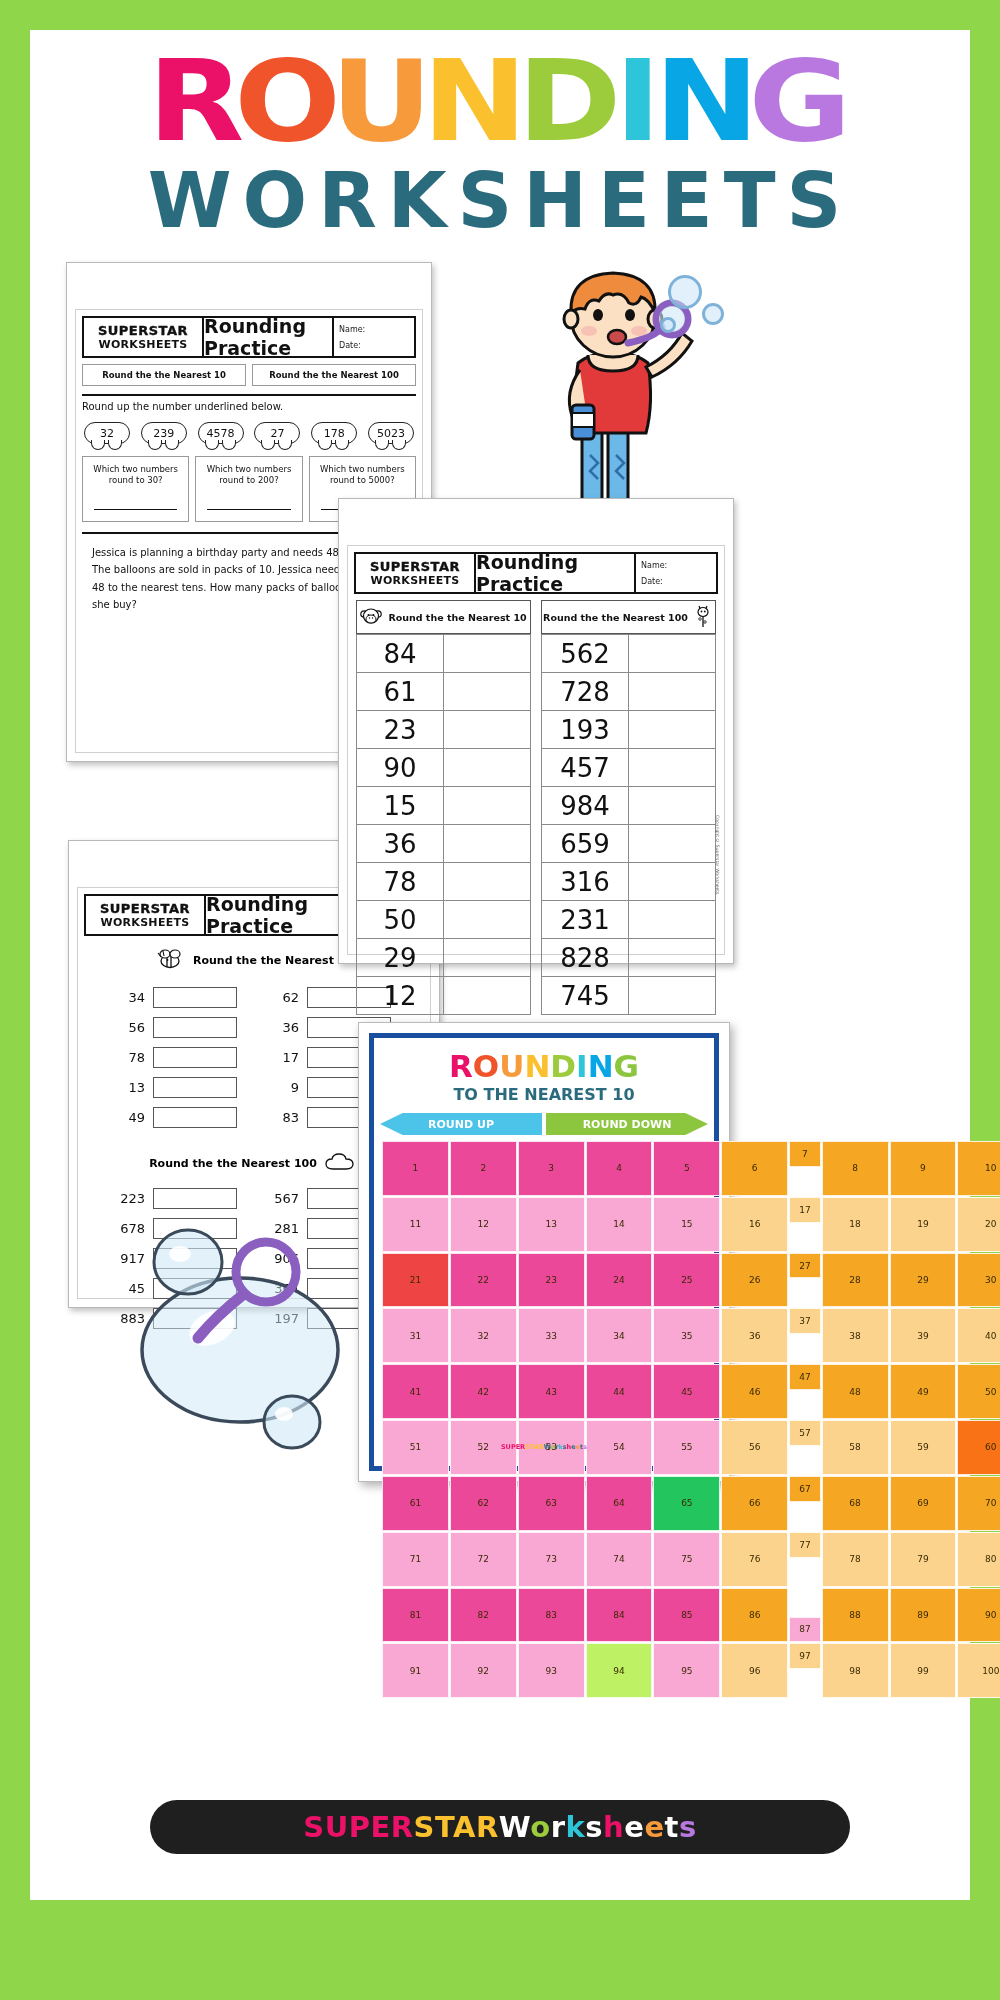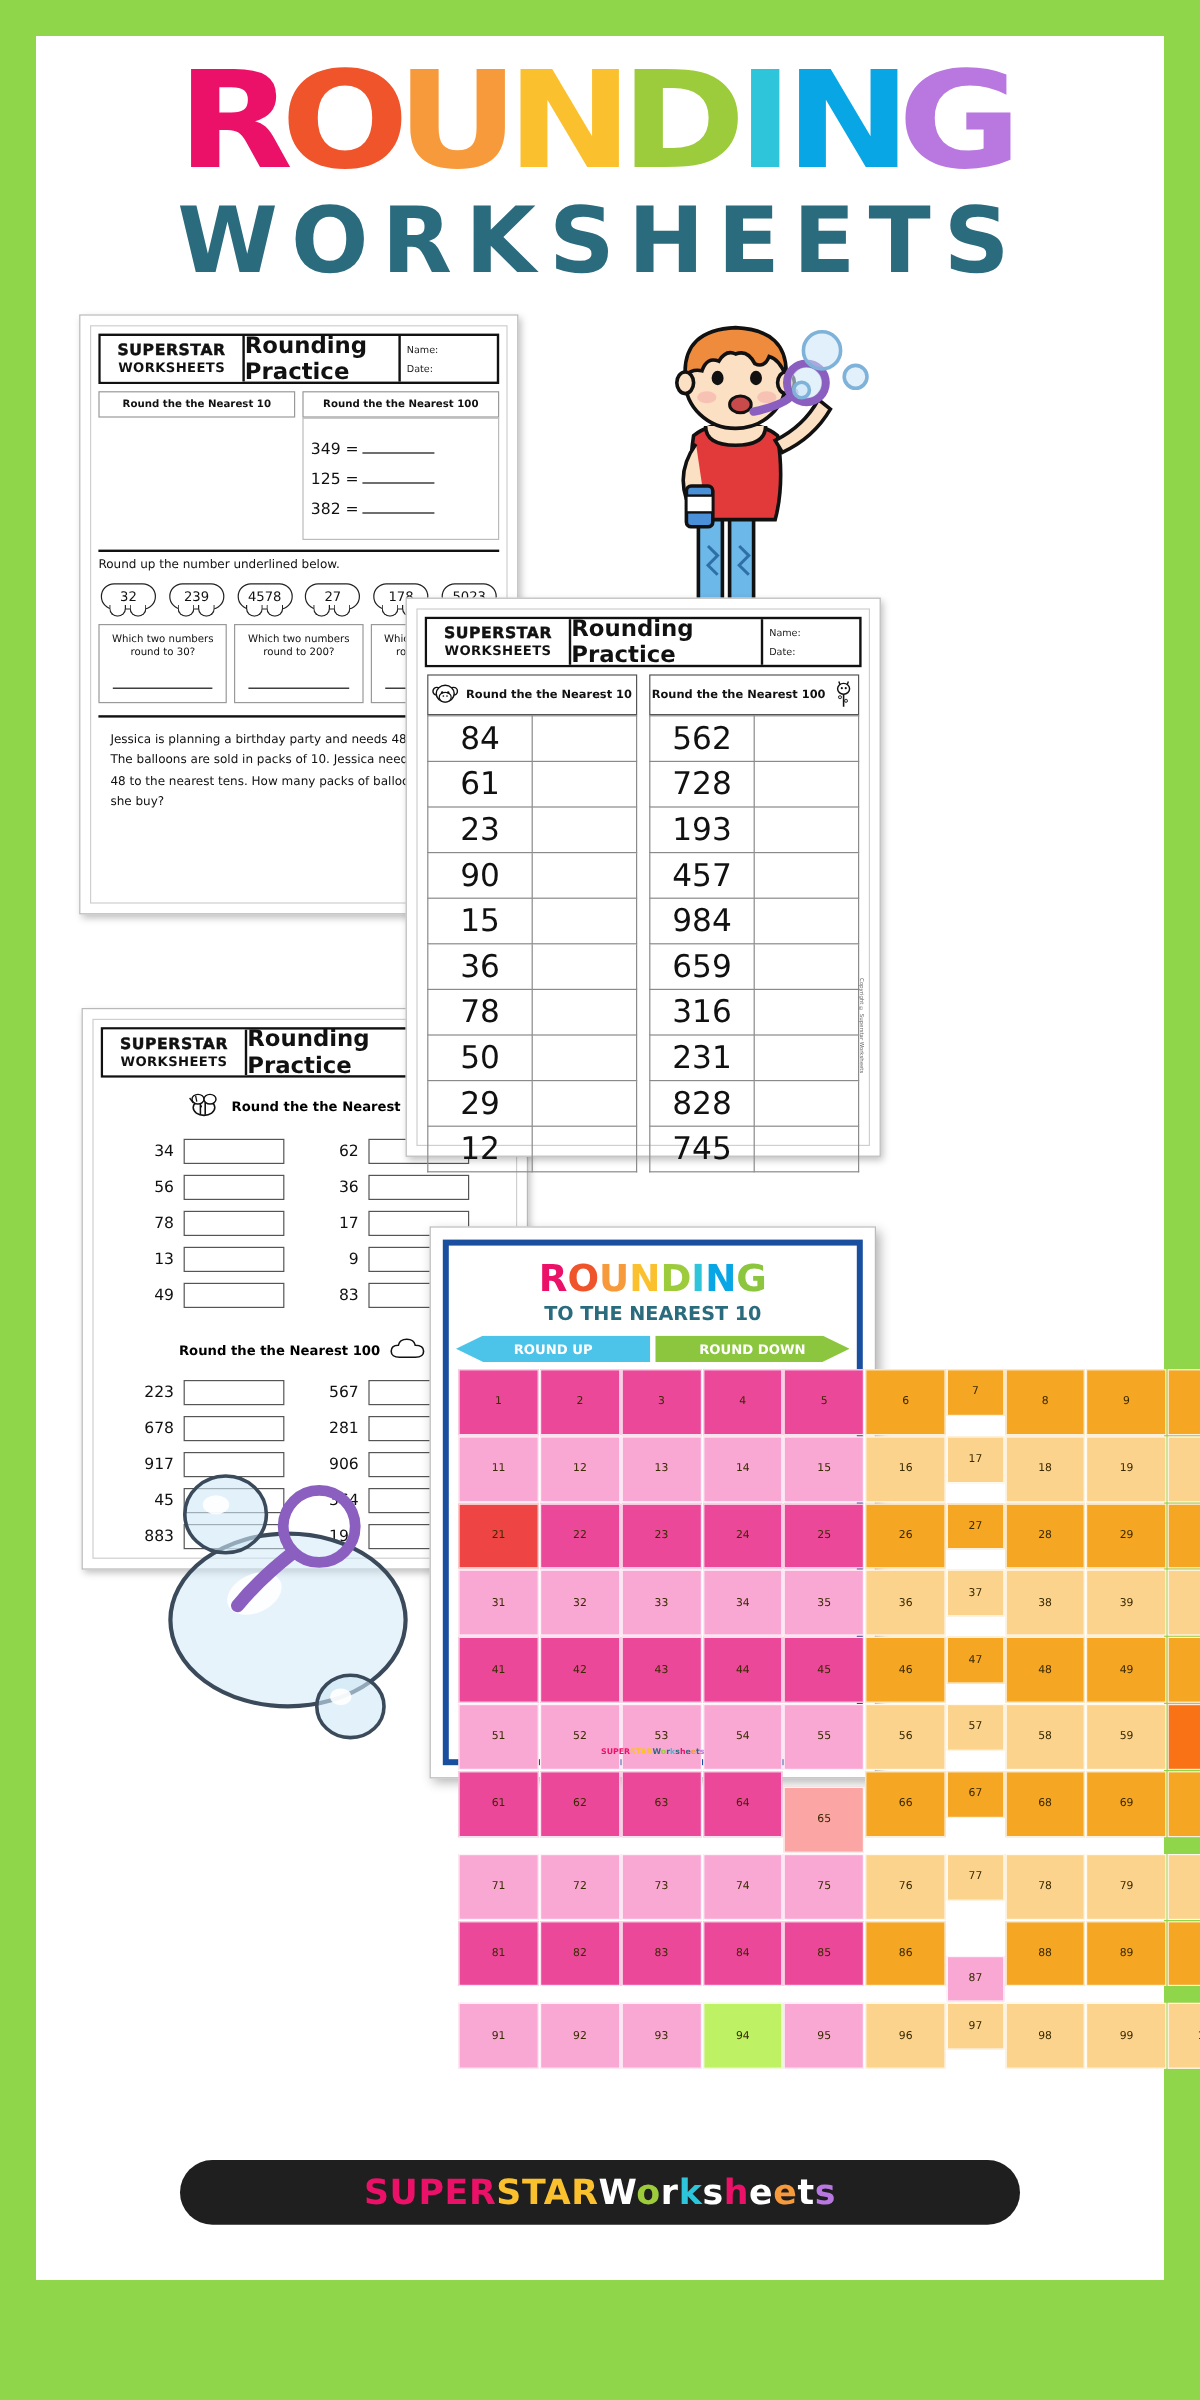--- a/index.html
+++ b/index.html
@@ -23,21 +23,21 @@
   .title-main span { display:inline-block; transform:scaleX(1.12); }
   .title-sub {
     font-family:"DejaVu Sans", sans-serif; font-weight:bold;
     color:#2b6b7e; font-size:76px; letter-spacing:11px; line-height:1.0;
     margin-top:6px; white-space:nowrap;
   }
 
   
   .sheet { position:absolute; background:#fff; border:1px solid #b9b9b9;
            box-shadow:2px 3px 6px rgba(0,0,0,.25); }
-  .sheet-inner { position:absolute; inset:8px; border:1px solid #cfcfcf; }
+  .sheet-inner { position:absolute; inset:8px; border:1px solid #cfcfcf;margin-top:38px; }
   .wsheader { display:flex; border:2.5px solid #111; height:42px; margin:6px; }
   .logo-box { width:120px; border-right:2.5px solid #111; display:flex;
               flex-direction:column; align-items:center; justify-content:center;
               background:#fff; }
   .logo-l1 { font-family:"DejaVu Sans", sans-serif; font-weight:bold; font-size:13px;
              letter-spacing:.5px; color:#111; -webkit-text-stroke:0.4px #111; }
   .logo-l2 { font-family:"DejaVu Sans", sans-serif; font-weight:bold; font-size:11px;
              letter-spacing:.3px; color:#111; }
   .wstitle { flex:1; display:flex; align-items:center; justify-content:center;
              font-family:"DejaVu Sans", sans-serif; font-weight:bold;
@@ -191,34 +191,20 @@
           <div>Date:</div>
         </div>
       </div>
 
       <div style="display:flex; gap:6px; margin:4px 6px 0;">
         <div style="flex:1;">
           <div class="colhdr">Round the the Nearest 10</div>
         </div>
         <div style="flex:1;">
           <div class="colhdr">Round the the Nearest 100</div>
-          <div class="eqbox">
-            <div class="eq">
-                <span>349 =</span>
-                <span class="blank"></span>
-              </div>
-            <div class="eq">
-                <span>125 =</span>
-                <span class="blank"></span>
-              </div>
-            <div class="eq">
-                <span>382 =</span>
-                <span class="blank"></span>
-              </div>
-          </div>
         </div>
       </div>
 
       <div style="border-top:2.5px solid #111; margin:8px 6px 0; padding-top:5px;">
         <div class="instr">Round up the number underlined below.</div>
         <div style="display:flex; justify-content:space-between; margin:8px 2px 0;" id="cloud-row">
             <div class="cloud">
               <div class="body"></div>
               <div class="bump" style="left:7px"></div>
               <div class="bump" style="left:24px"></div>
@@ -618,21 +604,21 @@
           <div class="cell" style="background: rgb(249, 168, 212);">55</div>
           <div class="cell" style="background: rgb(251, 211, 141);">56</div>
           <div class="cell" style="background: rgb(251, 211, 141);">57</div>
           <div class="cell" style="background: rgb(251, 211, 141);">58</div>
           <div class="cell" style="background: rgb(251, 211, 141);">59</div>
           <div class="cell" style="background: #f97316;">60</div>
           <div class="cell" style="background: rgb(236, 72, 153);">61</div>
           <div class="cell" style="background: rgb(236, 72, 153);">62</div>
           <div class="cell" style="background: rgb(236, 72, 153);">63</div>
           <div class="cell" style="background: rgb(236, 72, 153);">64</div>
-          <div class="cell" style="background: #fca5a5; margin-top: 13px;">65</div>
+          <div class="cell" style="background: #22c55e;">65</div>
           <div class="cell" style="background: rgb(245, 166, 35);">66</div>
           <div class="cell" style="background: rgb(245, 166, 35);">67</div>
           <div class="cell" style="background: rgb(245, 166, 35);">68</div>
           <div class="cell" style="background: rgb(245, 166, 35);">69</div>
           <div class="cell" style="background: rgb(245, 166, 35);">70</div>
           <div class="cell" style="background: rgb(249, 168, 212);">71</div>
           <div class="cell" style="background: rgb(249, 168, 212);">72</div>
           <div class="cell" style="background: rgb(249, 168, 212);">73</div>
           <div class="cell" style="background: rgb(249, 168, 212);">74</div>
           <div class="cell" style="background: rgb(249, 168, 212);">75</div>

